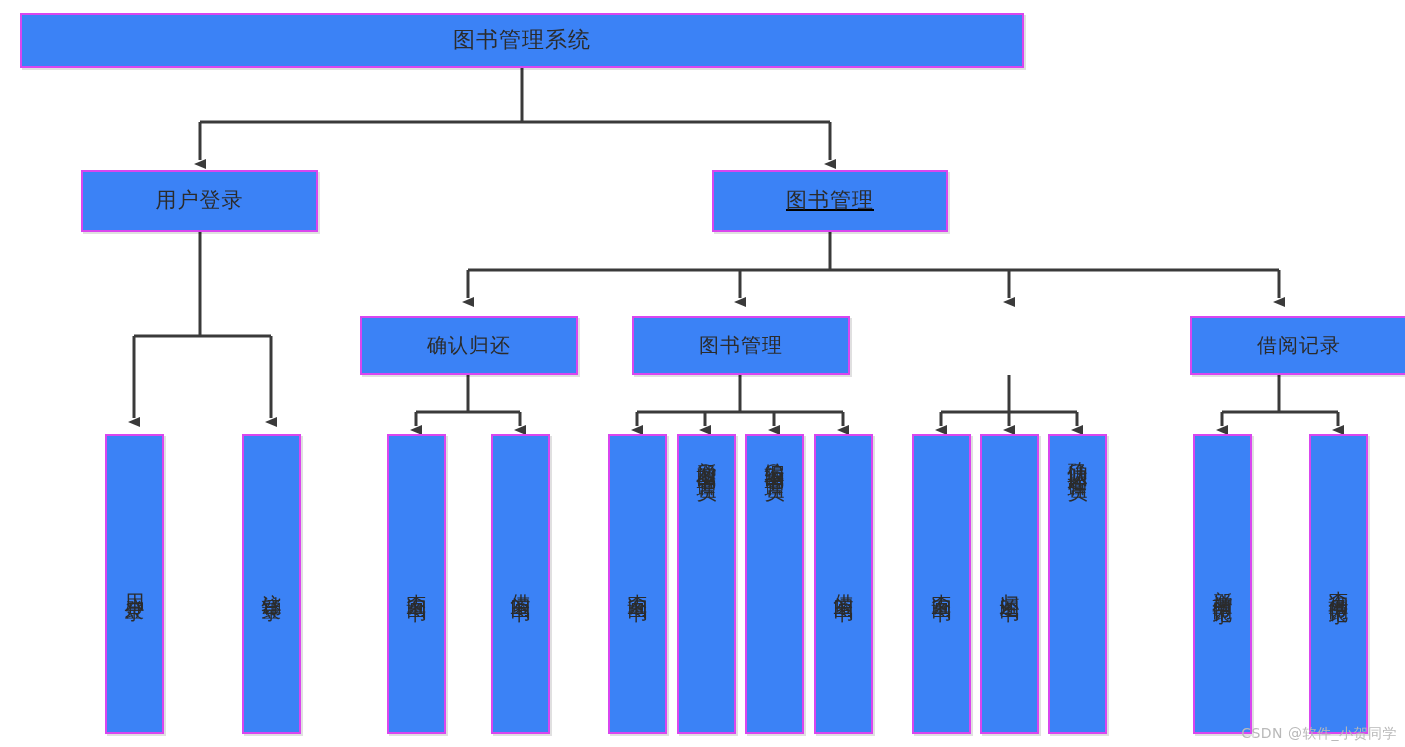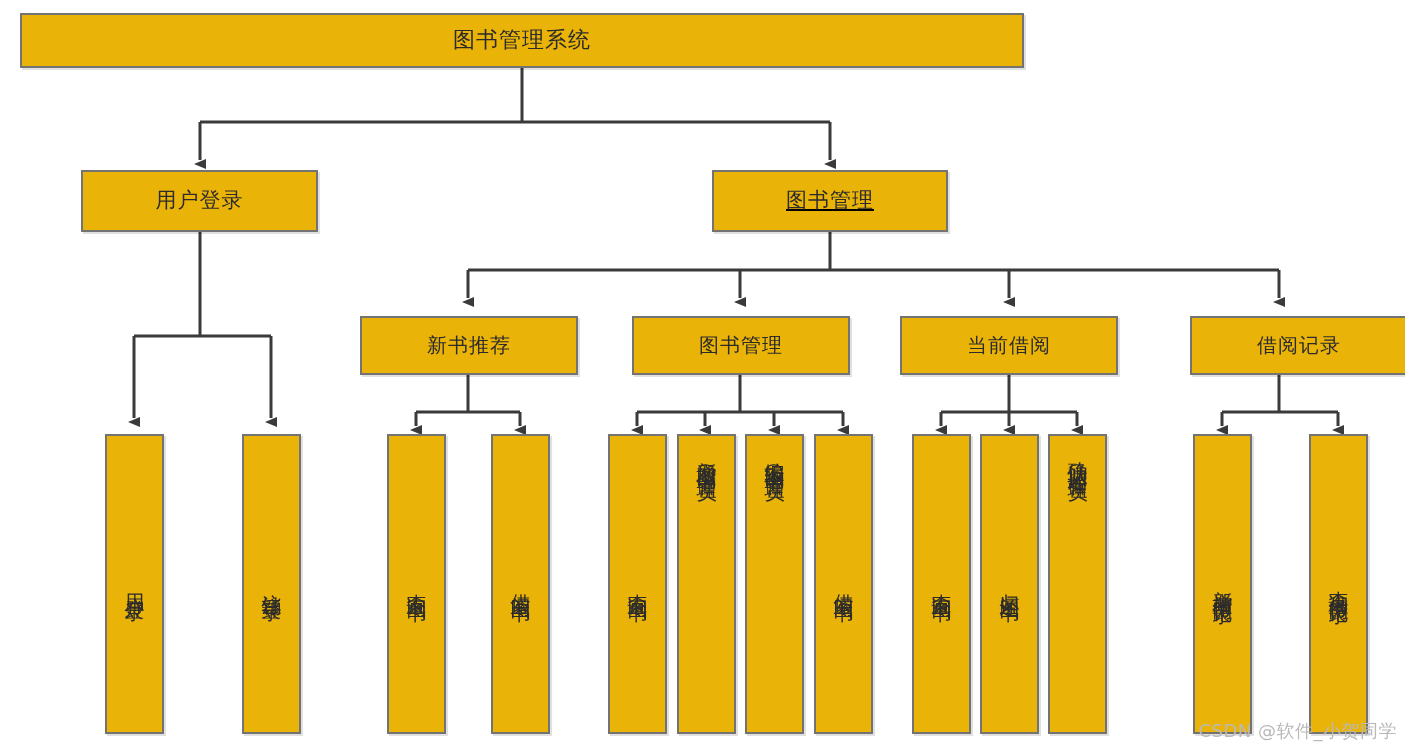--- a/index.html
+++ b/index.html
@@ -21,22 +21,22 @@
   #diagram-svg {
     position: absolute;
     left: 0;
     top: 0;
     width: 1405px;
     height: 747px;
   }
   .node {
     position: absolute;
     box-sizing: border-box;
-    border: 2px solid #737373;
-    background: #eab308;
+    border: 2px solid #d946ef;
+    background: #3b82f6;
     display: flex;
     align-items: center;
     justify-content: center;
     box-shadow: 2px 2px 0 rgba(0,0,0,0.12);
     z-index: 2;
   }
   .node-label {
     color: #2b2b2b;
     font-size: 21px;
     line-height: 1.22;
@@ -61,21 +61,21 @@
     white-space: nowrap;
   }
   .node.leaf.centered {
     align-items: center;
     padding-top: 0;
   }
   #watermark {
     position: absolute;
     right: 8px;
     bottom: 4px;
-    font-size: 18px;
+    font-size: 14px;
     color: #b9b9b9;
     letter-spacing: 0.5px;
     z-index: 5;
     white-space: nowrap;
     font-family: "DejaVu Sans", "Liberation Sans", sans-serif;
   }
 </style>
 </head>
 <body>
 
@@ -140,28 +140,25 @@
   </div>
 
   <div class="node level-1" style="left:81px; top:170px; width:237px; height:62px;">
     <span class="node-label">用户登录</span>
   </div>
   <div class="node level-1" style="left:712px; top:170px; width:236px; height:62px;text-decoration:underline;">
     <span class="node-label">图书管理</span>
   </div>
 
   <div class="node level-2" style="left:360px; top:316px; width:218px; height:59px;">
-    <span class="node-label">新书推荐</span>
+    <span class="node-label">确认归还</span>
   </div>
   <div class="node level-2" style="left:632px; top:316px; width:218px; height:59px;">
     <span class="node-label">图书管理</span>
   </div>
-  <div class="node level-2" style="left:900px; top:316px; width:218px; height:59px;">
-    <span class="node-label">当前借阅</span>
-  </div>
   <div class="node level-2" style="left:1170px; top:316px; width:218px; height:59px;margin-left:20px;">
     <span class="node-label">借阅记录</span>
   </div>
 
   <div class="node leaf centered" style="left:105px; top:434px; width:59px; height:300px;">
     <span class="node-label">用户登录</span>
   </div>
   <div class="node leaf centered" style="left:242px; top:434px; width:59px; height:300px;">
     <span class="node-label">注销登录</span>
   </div>

